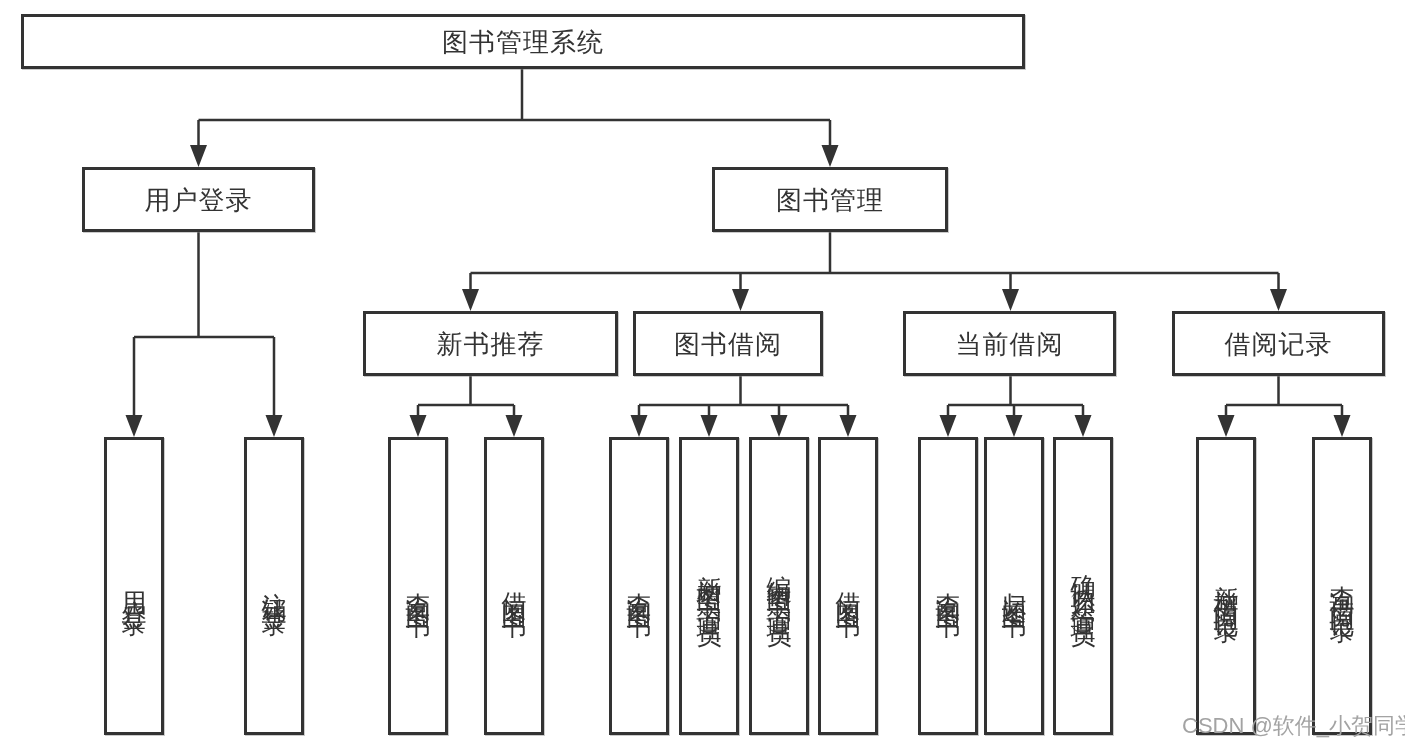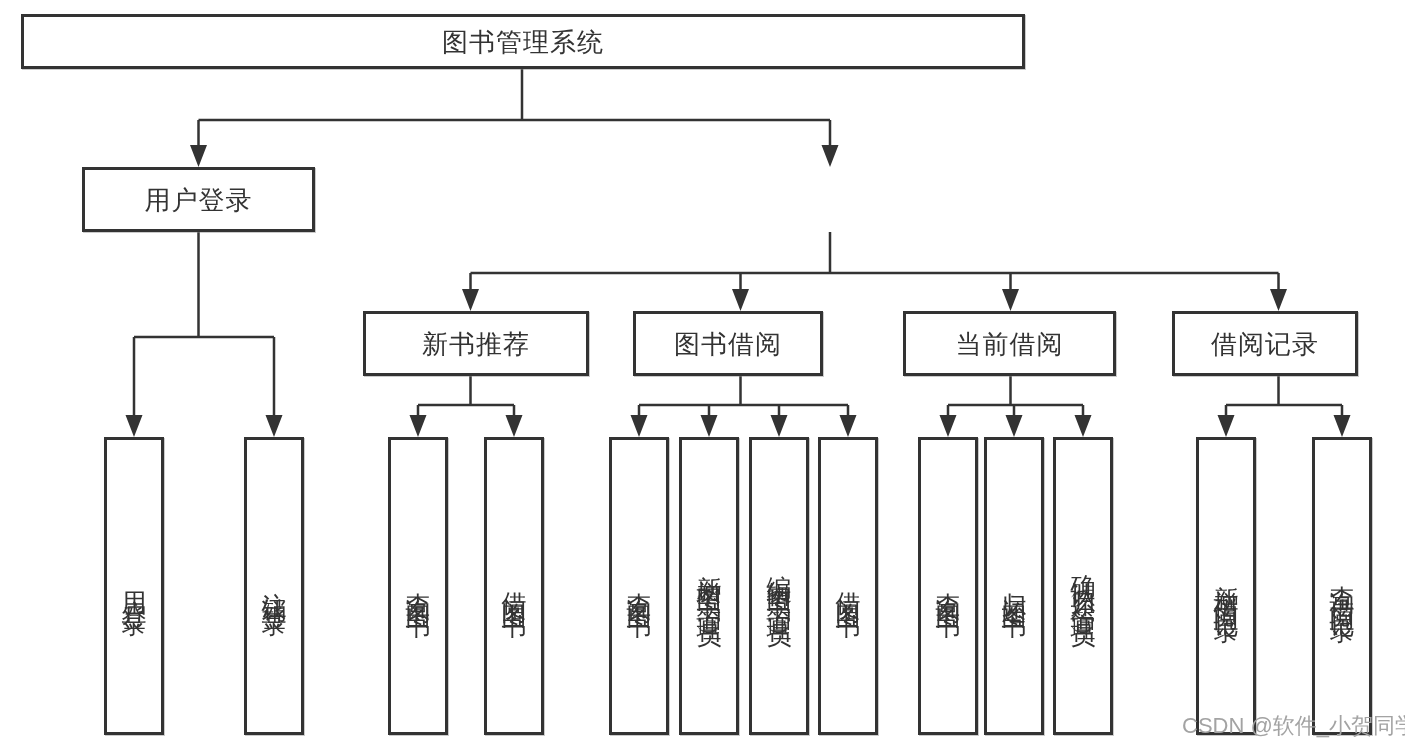--- a/index.html
+++ b/index.html
@@ -22,24 +22,24 @@
     display: flex;
     align-items: center;
     justify-content: center;
     text-align: center;
   }
   .h-node { font-size: 26px; letter-spacing: 1px; line-height: 1; }
   .root-node  { left: 21px;   top: 14px;  width: 1004px; height: 55px; }
   .l2-a { left: 82px;  top: 167px; width: 233px; height: 65px; }
   .l2-b { left: 712px; top: 167px; width: 236px; height: 65px; }
   .l3   { top: 311px; height: 65px; }
-  .l3-1 { left: 363px;  width: 226px; }
+  .l3-1 { left: 363px;  width: 255px; }
   .l3-2 { left: 633px;  width: 190px; }
   .l3-3 { left: 903px;  width: 213px; }
-  .l3-4 { left: 1172px; width: 186px; }
+  .l3-4 { left: 1172px; width: 213px; }
   .v-node {
     top: 437px;
     height: 298px;
     width: 60px;
     writing-mode: vertical-rl;
     text-orientation: mixed;
     font-size: 25px;
     letter-spacing: 7px;
     line-height: 1;
   }
@@ -105,20 +105,21 @@
       M939.5 415 L956.5 415 L948 437 Z
       M1005.5 415 L1022.5 415 L1014 437 Z
       M1074.5 415 L1091.5 415 L1083 437 Z
       M1217.5 415 L1234.5 415 L1226 437 Z
       M1333.5 415 L1350.5 415 L1342 437 Z"></path>
   </svg>
 
   <div class="node h-node root-node">图书管理系统</div>
 
   <div class="node h-node l2-a">用户登录</div>
+  <div class="node h-node l2-b">图书管理</div>
 
   <div class="node h-node l3 l3-1">新书推荐</div>
   <div class="node h-node l3 l3-2">图书借阅</div>
   <div class="node h-node l3 l3-3">当前借阅</div>
   <div class="node h-node l3 l3-4">借阅记录</div>
 
   <div class="node v-node lf-1">用户登录</div>
   <div class="node v-node lf-2">注销登录</div>
 
   <div class="node v-node lf-3">查询图书</div>

